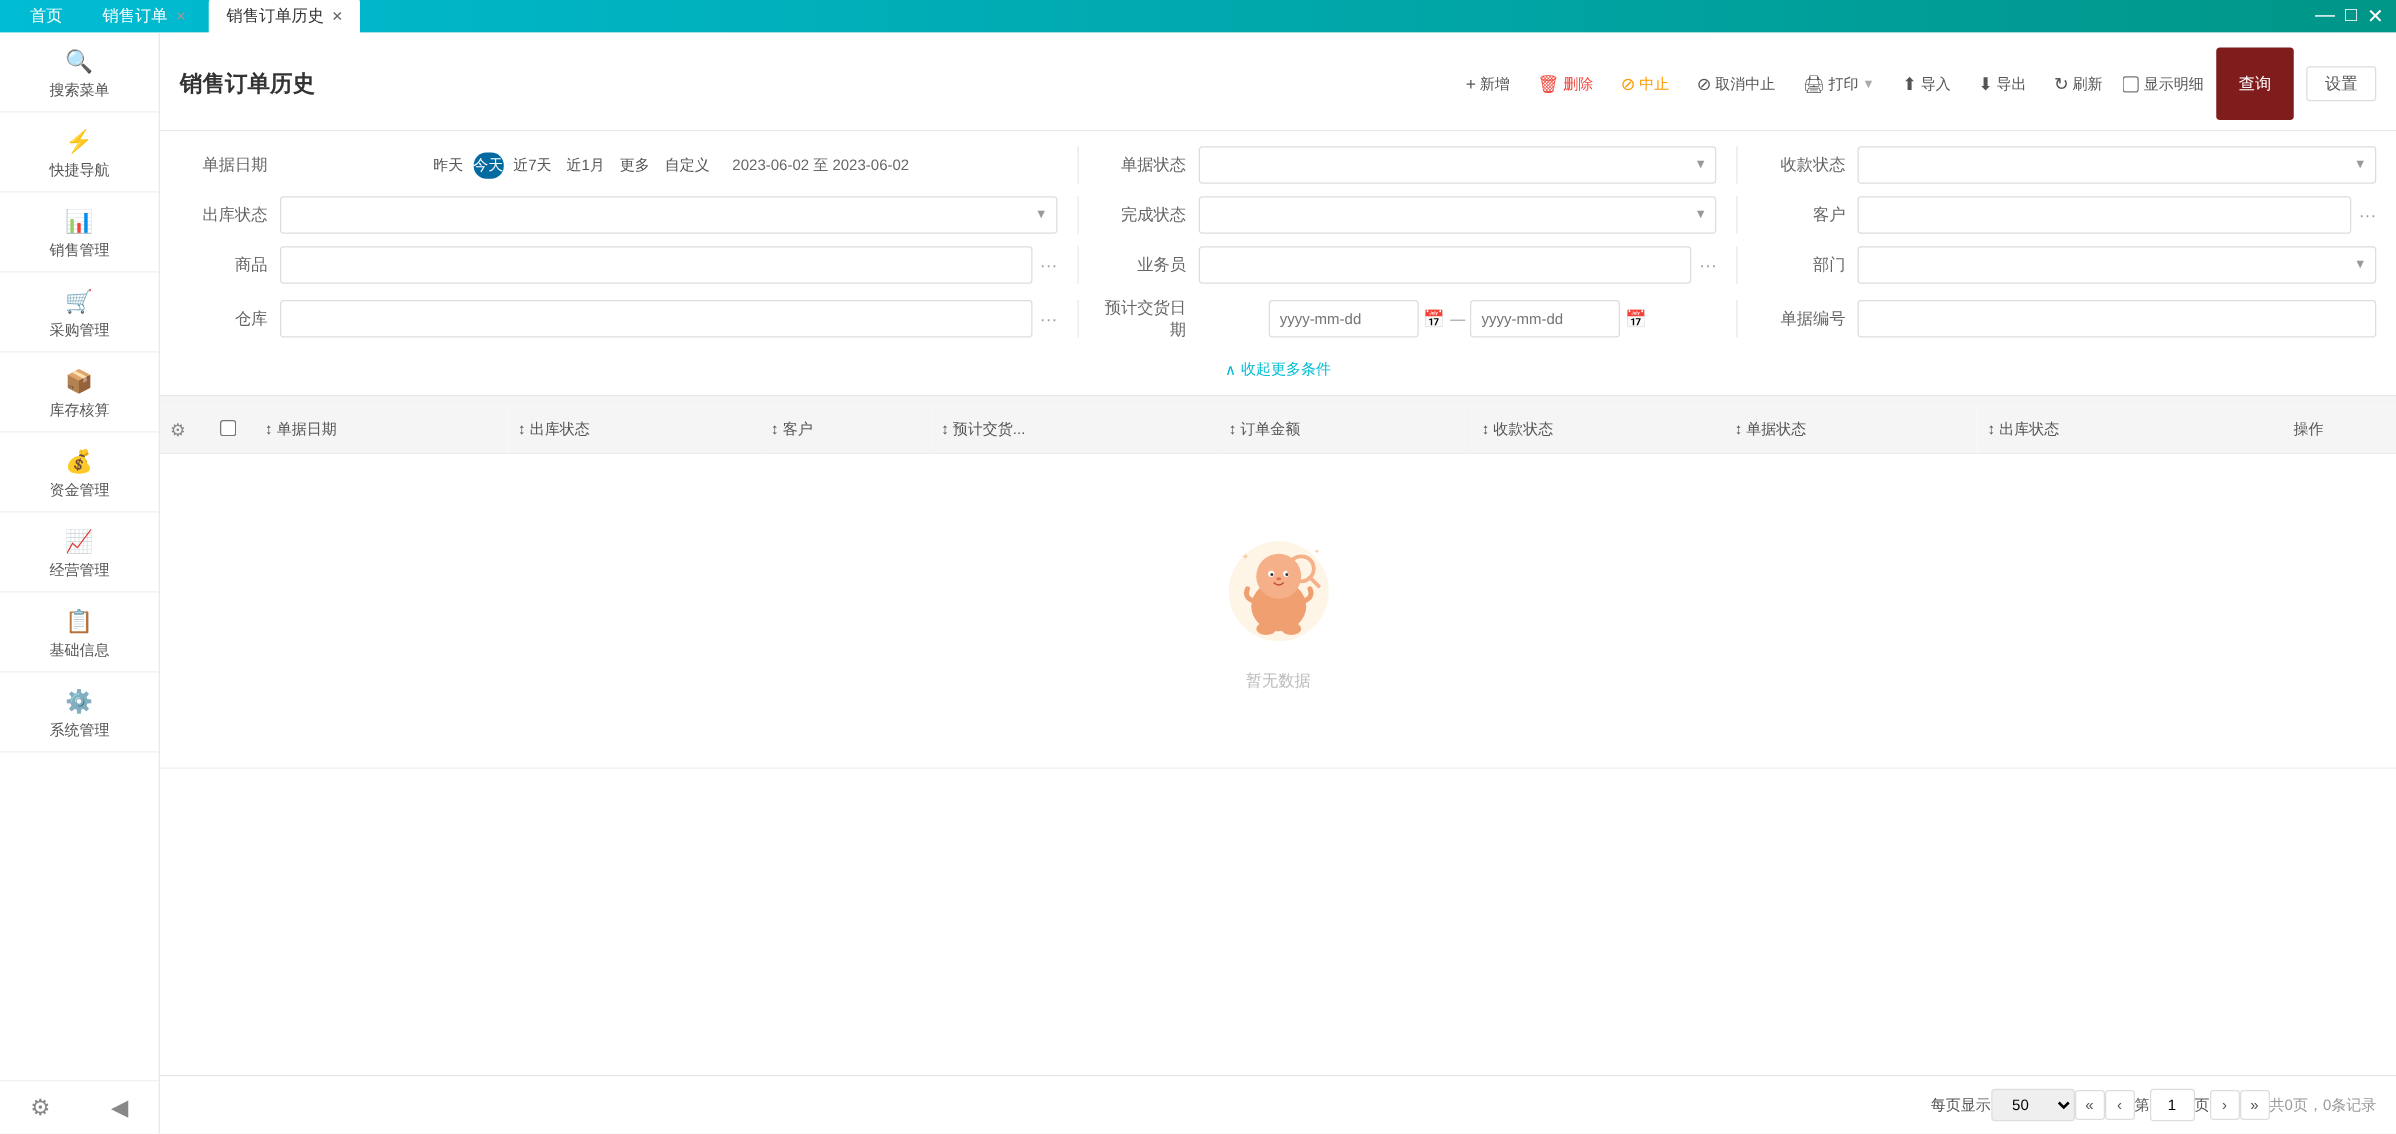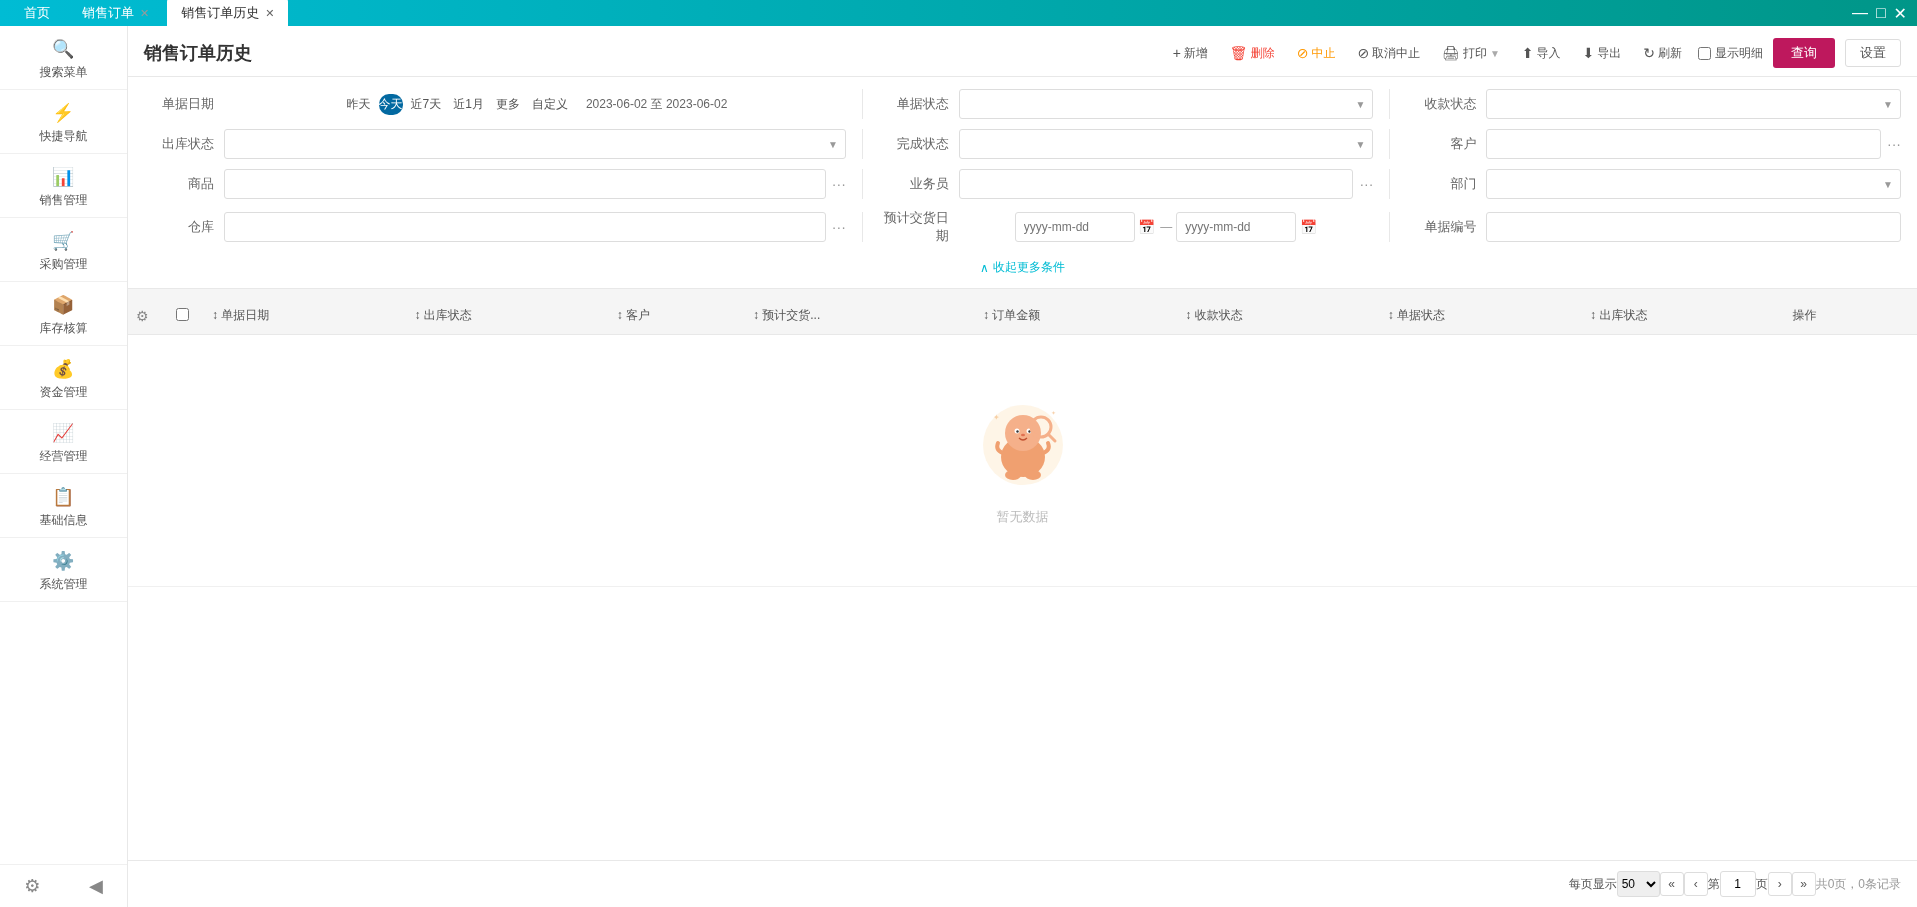--- a/index.html
+++ b/index.html
@@ -132,24 +132,24 @@
       color: #555;
       cursor: pointer;
       background: none;
       border: none;
       padding: 4px 6px;
     }
     .toolbar-btn .tb-icon { font-size: 14px; }
     .toolbar-btn.danger { color: #f44336; }
     .toolbar-btn.warning { color: #ff9800; }
     .btn-query {
-      background: #be185d;
+      background: #7f1d1d;
       color: #fff;
       border: none;
-      padding: 6px 18px;
+      padding: 20px 18px;
       border-radius: 3px;
       cursor: pointer;
       font-size: 13px;
     }
     .btn-setting {
       background: #fff;
       color: #555;
       border: 1px solid #ddd;
       padding: 4px 14px;
       border-radius: 3px;
@@ -350,21 +350,21 @@
       border-top: 1px solid #e8e8e8;
       gap: 0;
       font-size: 12px;
       color: #555;
       flex-shrink: 0;
     }
     .page-size-select {
       height: 26px;
       border: 1px solid #ddd;
       border-radius: 3px;
-      padding: 0 0;
+      padding: 0 12px;
       font-size: 12px;
       cursor: pointer;
     }
     .page-nav-btn {
       width: 24px;
       height: 24px;
       border: 1px solid #ddd;
       border-radius: 3px;
       background: #fff;
       cursor: pointer;
@@ -632,21 +632,21 @@
             </th>
             <th>
               <span>↕ 收款状态</span>
             </th>
             <th>
               <span>↕ 单据状态</span>
             </th>
             <th>
               <span>↕ 出库状态</span>
             </th>
-            <th style="text-align:left;padding-right:16px;">
+            <th style="text-align:center;padding-right:16px;">
               <span>操作</span>
             </th>
           </tr>
         </thead>
         <tbody>
           <tr>
             <td colspan="11" style="text-align:center;padding:0;">
               <div class="empty-state">
                 <div style="margin-bottom:10px;">
                   <svg class="empty-icon-svg" viewBox="0 0 100 100" xmlns="http://www.w3.org/2000/svg">

